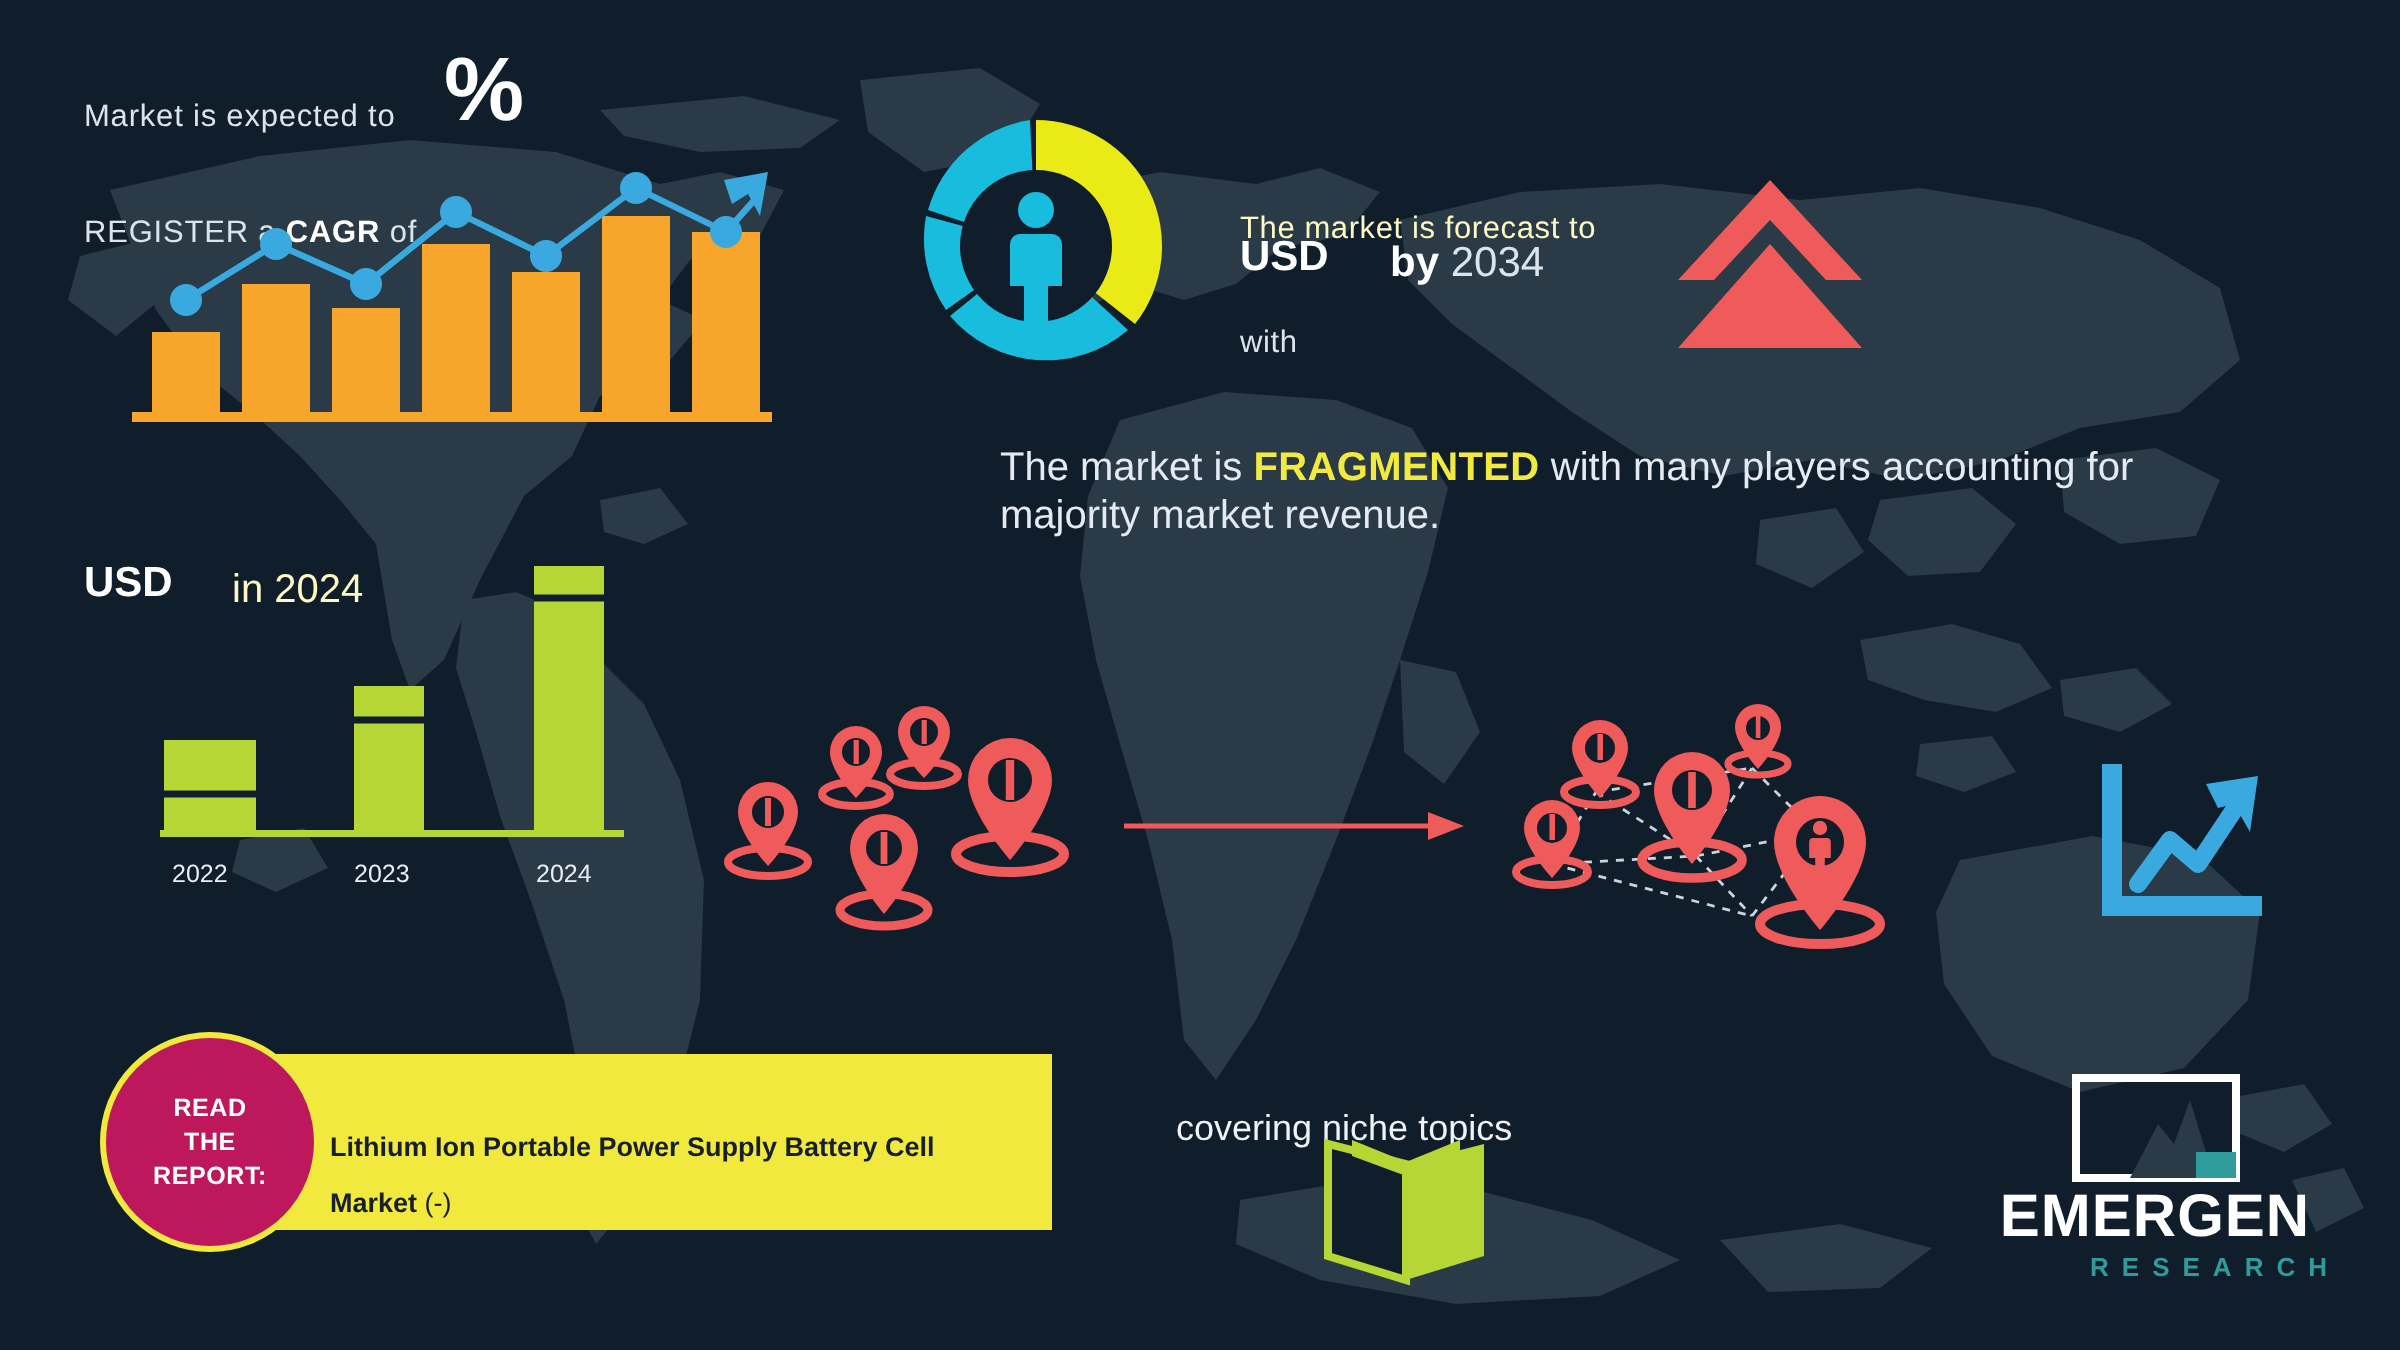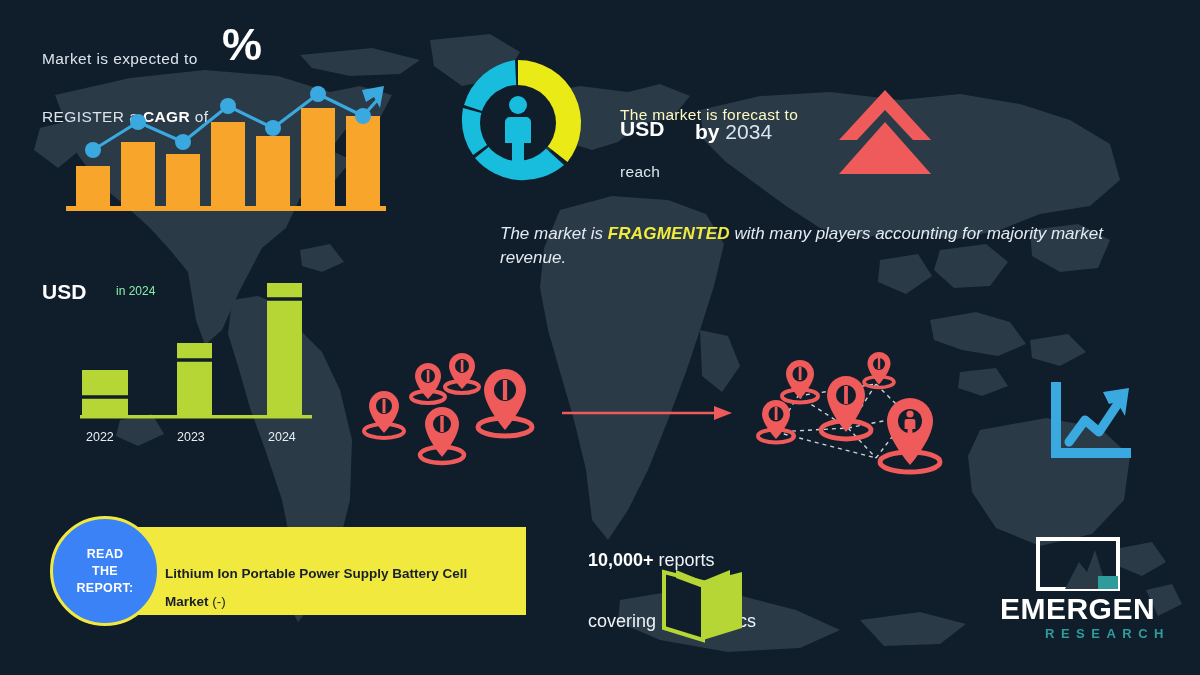--- a/index.html
+++ b/index.html
@@ -48,48 +48,48 @@
     position: absolute; left: 620px; top: 117px;
     font-size: 21px; font-weight: 700; color: #ffffff;
   }
   #forecast-by {
     position: absolute; left: 695px; top: 120px;
     font-size: 21px; color: #dbe4ec;
   }
   #forecast-by b { font-weight: 700; color: #ffffff; }
 
   
-  #frag-block { left: 500px; top: 222px; width: 640px; font-size: 17px; line-height: 24px; color: #e3eaf1; white-space: normal; font-style: italic;}
+  #frag-block { left: 500px; top: 222px; width: 640px; font-size: 20px; line-height: 24px; color: #e3eaf1; white-space: normal;}
   #frag-block .hl { color: #f2ea3f; font-weight: 700; letter-spacing: .2px; }
 
   
   #valued-block { left: 42px; top: 256px; width: 300px; }
   #valued-line1 { position: static; display:block; font-size: 15.5px; color: #dbe4ec; letter-spacing:.3px;}
   #valued-usd { position: absolute; left: 42px; top: 280px; font-size: 21px; font-weight: 700; color: #ffffff;}
-  #valued-in  { position: absolute; left: 116px; top: 284px; font-size: 12px; color: #86efac;}
+  #valued-in  { position: absolute; left: 116px; top: 284px; font-size: 20px; color: #fef9c3;}
 
   
   #greenchart { position: absolute; left: 72px; top: 275px; width: 250px; height: 175px; }
   .gcx { position: absolute; font-size: 12.5px; color: #e8eef3; font-weight: 400; }
 
   
   #banner {
     position: absolute; left: 112px; top: 527px;
     width: 414px; height: 88px;
     background: #f2e93f;
   }
   #banner-text {
     position: absolute; left: 165px; top: 560px; width: 340px;
     font-size: 13.5px; font-weight: 700; color: #17202a; line-height: 28px; white-space: normal;
   }
   #banner-text .suffix { font-weight: 400; }
   #read-circle {
     position: absolute; left: 50px; top: 516px;
     width: 110px; height: 110px; border-radius: 50%;
-    border: 3px solid #f2e93f; background: #3b82f6;
+    border: 3px solid #f2e93f; background: #be185d;
     display: flex; align-items: center; justify-content: center;
   }
   #read-label {
     font-size: 12.5px; font-weight: 700; color: #ffffff;
     text-align: center; line-height: 17px; letter-spacing: .3px;
   }
 
   
   #reports-block { left: 588px; top: 514px; width: 260px; }
   #reports-l1 { position: static; display:block; font-size: 18px; color: #eef3f7; }
@@ -204,21 +204,21 @@
     <path d="M75 75 L21 57 A63 63 0 0 1 72 12 Z" fill="#18bcdc"></path>
     <circle cx="75" cy="75" r="38" fill="#101d2a"></circle>
     <g fill="#18bcdc">
       <circle cx="75" cy="57" r="9"></circle>
       <path d="M67 69 h16 a5 5 0 0 1 5 5 v21 h-7 v19 h-12 v-19 h-7 V74 a5 5 0 0 1 5 -5 Z"></path>
     </g>
   </svg>
 
   <div class="txt" id="forecast-block">
     <span id="forecast-line1">The market is forecast to</span>
-    <span id="forecast-line2">reach</span>
+    <span id="forecast-line2">with</span>
   </div>
   <div class="txt" id="forecast-usd">USD</div>
   <div class="txt" id="forecast-by"><b>by</b> <span>2034</span></div>
 
   <svg style="position:absolute;left:835px;top:88px;" width="100" height="88" viewBox="0 0 100 88">
     <path d="M50 2 L96 52 L78 52 L50 22 L22 52 L4 52 Z" fill="#ef5a5a"></path>
     <path d="M50 34 L96 86 L4 86 Z" fill="#ef5a5a"></path>
   </svg>
 
   <div class="txt" id="frag-block"><span>The market is </span><span class="hl">FRAGMENTED</span><span> with many players accounting for majority market revenue.</span></div>
@@ -331,21 +331,20 @@
 
   <div id="banner"></div>
   <div id="banner-text"><span>Lithium Ion Portable Power Supply Battery Cell Market </span><span class="suffix">(-)</span></div>
   <div id="read-circle">
     <div id="read-label" style="white-space: pre-line;">READ
 THE
 REPORT:</div>
   </div>
 
   <div class="txt" id="reports-block">
-    <span id="reports-l1"><b>10,000+</b><span> reports</span></span>
     <span id="reports-l2">covering niche topics</span>
   </div>
 
   <svg style="position:absolute;left:660px;top:568px;" width="86" height="76" viewBox="0 0 86 76">
     <path d="M43 14 L43 72 L4 60 L4 4 Z" fill="#101d2a" stroke="#b5d634" stroke-width="4"></path>
     <path d="M43 14 L43 72 L82 60 L82 4 Z" fill="#b5d634"></path>
     <path d="M16 2 L43 13 L43 20 L16 10 Z" fill="#b5d634"></path>
     <path d="M70 2 L43 13 L43 20 L70 10 Z" fill="#b5d634"></path>
   </svg>
 

